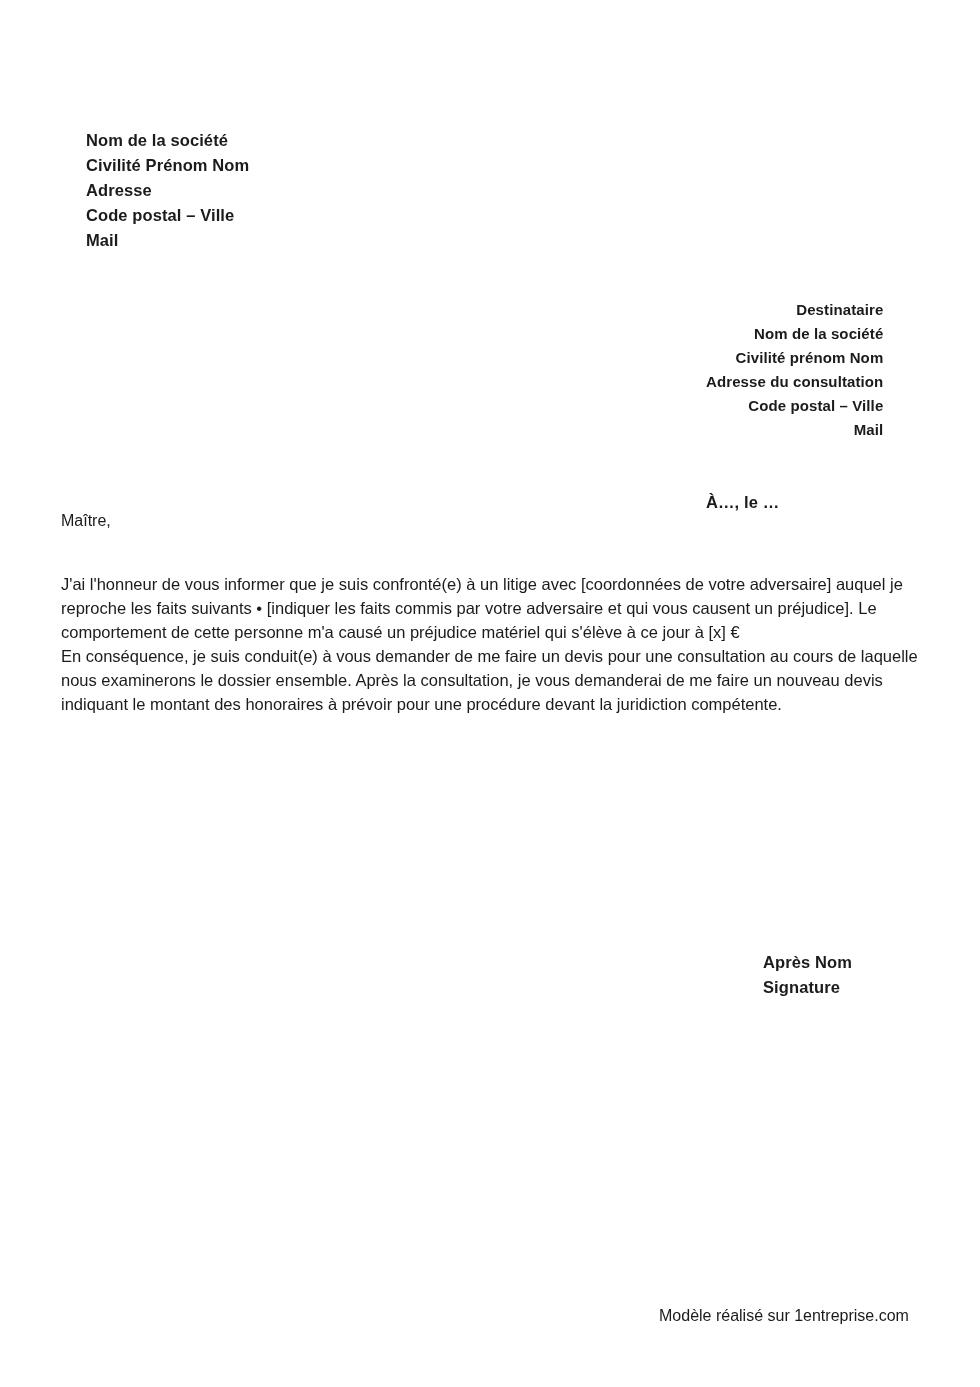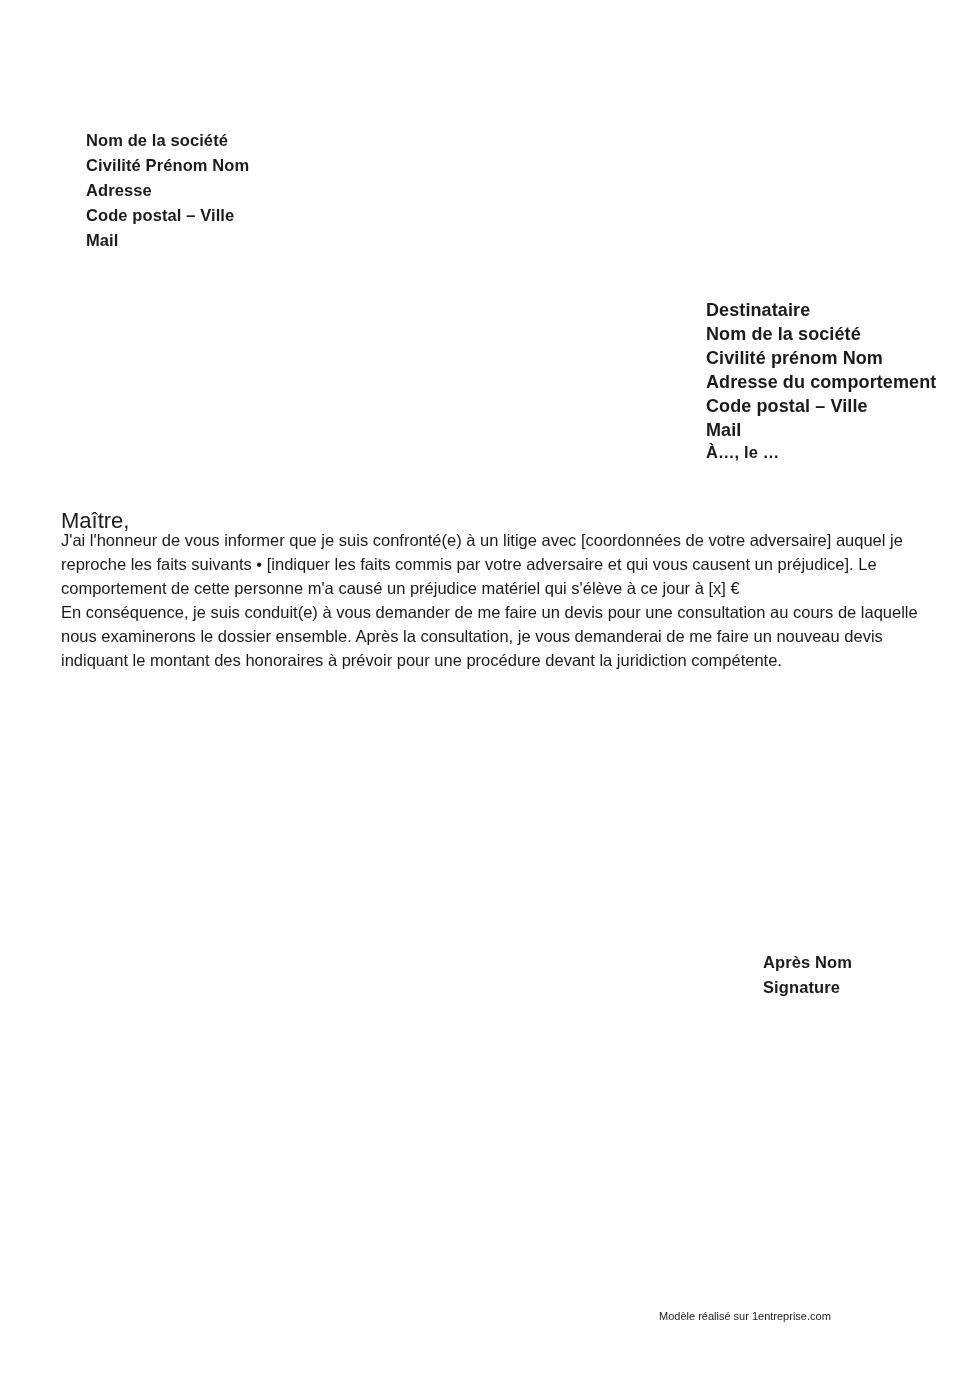--- a/index.html
+++ b/index.html
@@ -33,48 +33,49 @@
     line-height: 25px;
     letter-spacing: 0.1px;
   }
 
   
   .recipient-block {
     position: absolute;
     left: 706px;
     top: 298px;
     font-weight: bold;
-    font-size: 18px;
+    font-size: 15px;
     line-height: 24px;
     letter-spacing: 0.1px;
+    text-align: right;
   }
 
   .place-date {
     position: absolute;
     left: 706px;
-    top: 440px;
+    top: 490px;
     font-weight: bold;
     font-size: 16.5px;
     line-height: 24px;
     letter-spacing: 0.1px;
   }
 
   
   .salutation {
     position: absolute;
     left: 61px;
     top: 509px;
-    font-size: 22px;
+    font-size: 16px;
     line-height: 24px;
   }
 
   .body-text {
     position: absolute;
     left: 61px;
-    top: 528px;
+    top: 572px;
     width: 860px;
     font-size: 16.5px;
     line-height: 24px;
   }
 
   .body-text p {
     margin: 0 0 24px 0;
   }
 
   .body-text p:last-child {
@@ -100,21 +101,21 @@
     font-size: 16.5px;
     line-height: 25px;
     letter-spacing: 0.1px;
   }
 
   
   .footer-credit {
     position: absolute;
     left: 659px;
     top: 1305px;
-    font-size: 11px;
+    font-size: 16px;
     line-height: 22px;
   }
 
   .line { display: block; white-space: pre; }
 </style>
 </head>
 <body>
 
 <div class="page">
 
@@ -123,21 +124,21 @@
     <span class="line">Civilité Prénom Nom</span>
     <span class="line">Adresse</span>
     <span class="line">Code postal – Ville</span>
     <span class="line">Mail</span>
   </div>
 
   <div class="recipient-block">
     <span class="line">Destinataire</span>
     <span class="line">Nom de la société</span>
     <span class="line">Civilité prénom Nom</span>
-    <span class="line">Adresse du comportement</span>
+    <span class="line">Adresse du consultation</span>
     <span class="line">Code postal – Ville</span>
     <span class="line">Mail</span>
   </div>
 
   <div class="place-date">À…, le …</div>
 
   <div class="salutation">Maître,</div>
 
   <div class="body-text">
     <p class="para-tight">J'ai l'honneur de vous informer que je suis confronté(e) à un litige avec [coordonnées de votre adversaire] auquel je reproche les faits suivants • [indiquer les faits commis par votre adversaire et qui vous causent un préjudice]. Le comportement de cette personne m'a causé un préjudice matériel qui s'élève à ce jour à [x] €</p>

